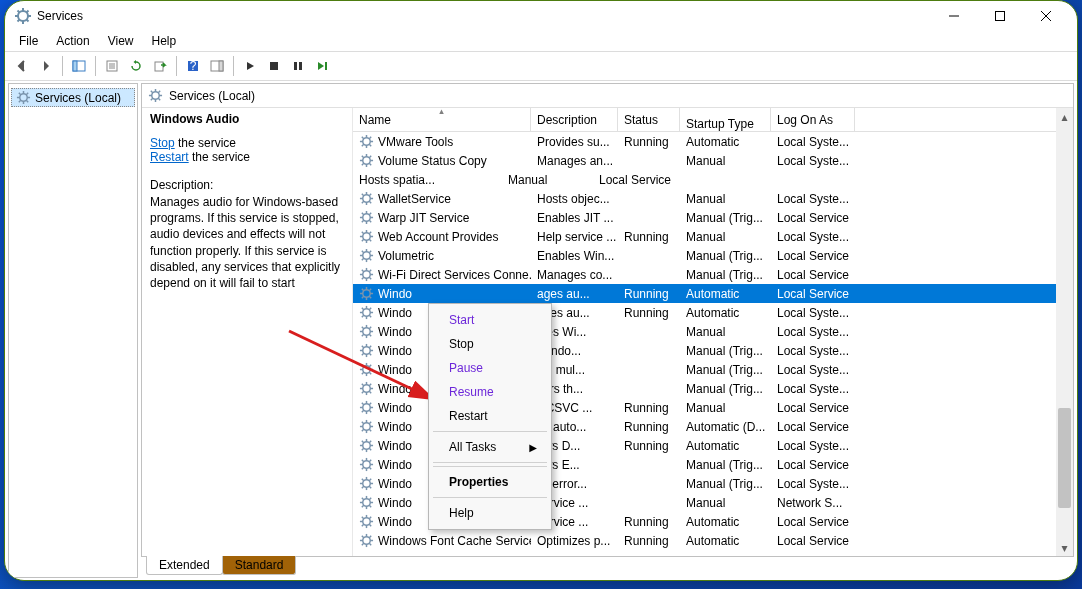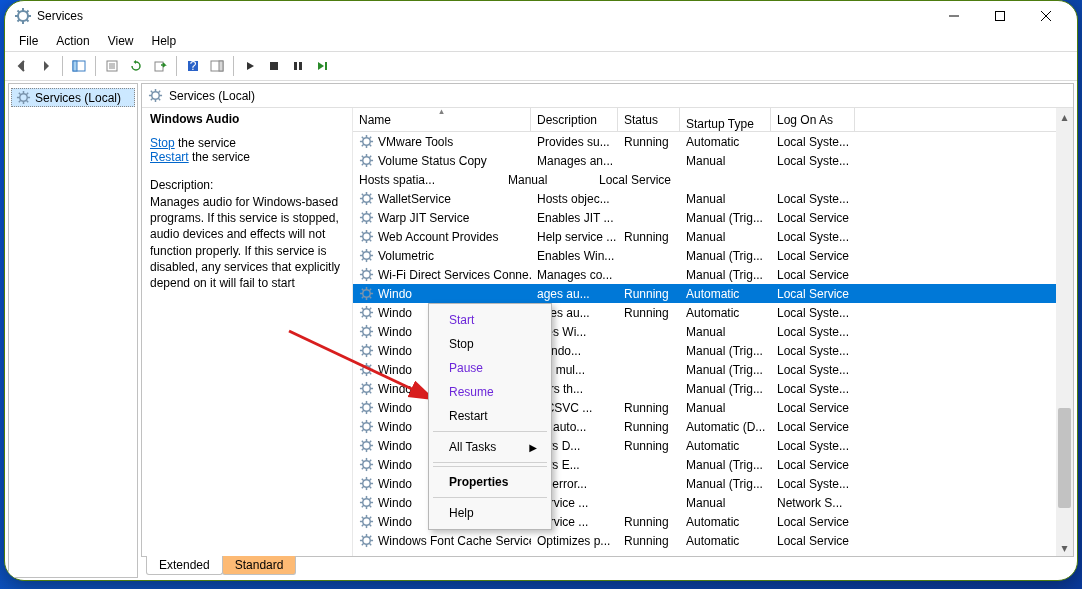--- a/index.html
+++ b/index.html
@@ -44,21 +44,21 @@
 .row { display: flex; height: 19px; align-items: center; white-space: nowrap; }
 .td { padding-left: 6px; overflow: hidden; text-overflow: ellipsis; }
 .row .namecell { display: flex; align-items: flex-end; gap: 4px; }
 .row.sel { background: #0078d7; color: #fff; }
 .gearicon { width: 15px; height: 15px; flex-shrink: 0; }
 
 .c-name { width: 178px; } .c-desc { width: 87px; } .c-status { width: 62px; } .c-startup { width: 91px; align-items: flex-end; } .c-logon { width: 84px; }
 .c-name.td { width: 178px; } .c-desc.td { width: 87px; } .c-status.td { width: 62px; } .c-startup.td { width: 91px; } .c-logon.td { width: 84px; }
 
 .tabs { height: 22px; display: flex; align-items: flex-start; padding-left: 5px; margin-top: -1px; }
-.tab { padding: 2px 12px 2px 12px; border: 1px solid #c0c0c0; border-top: none; background: #fdba74; margin-right: -1px; font-size: 12px; position: relative; top: 0; border-radius: 0 0 3px 3px; }
+.tab { padding: 2px 12px 2px 12px; border: 1px solid #c0c0c0; border-top: none; background: #a16207; margin-right: -1px; font-size: 12px; position: relative; top: 0; border-radius: 0 0 3px 3px; }
 .tab.active { background: #fff; z-index: 2; }
 
 .ctxmenu { position: absolute; background: #f8f8f8; border: 1px solid #b8b8b8; box-shadow: 3px 3px 6px rgba(0,0,0,0.25); padding: 4px 2px; width: 124px; z-index: 50; }
 .ctxitem { padding: 5px 12px 5px 18px; display: flex; align-items: center; justify-content: space-between; }
 .ctxitem.disabled { color: #6d28d9; }
 .ctxsep { height: 1px; background: #d0d0d0; margin: 3px 2px; }
 .ctxitem.bold { font-weight: 600; }
 .chev { font-size: 10px; }
 
 .arrow { position: absolute; z-index: 40; pointer-events: none; }

